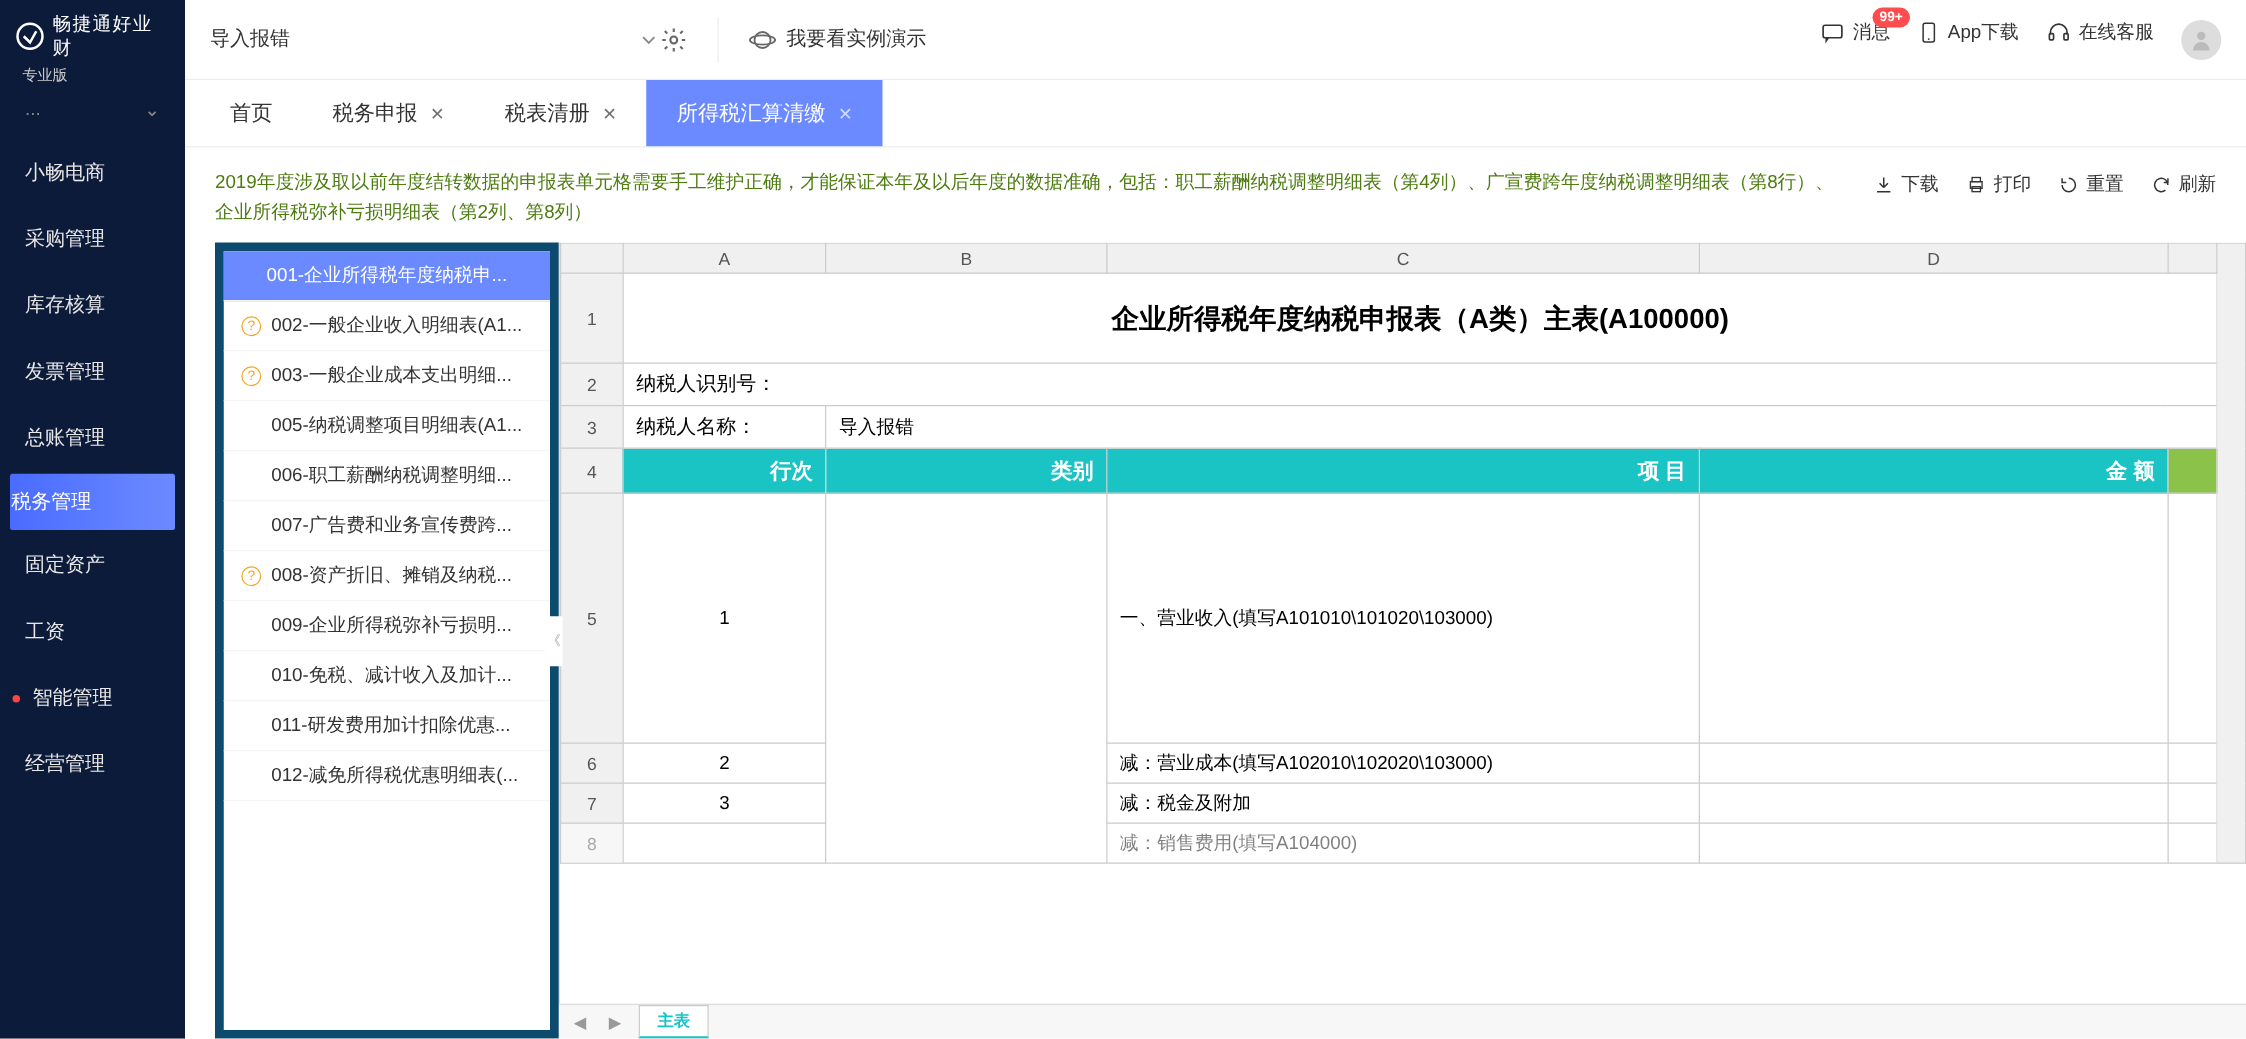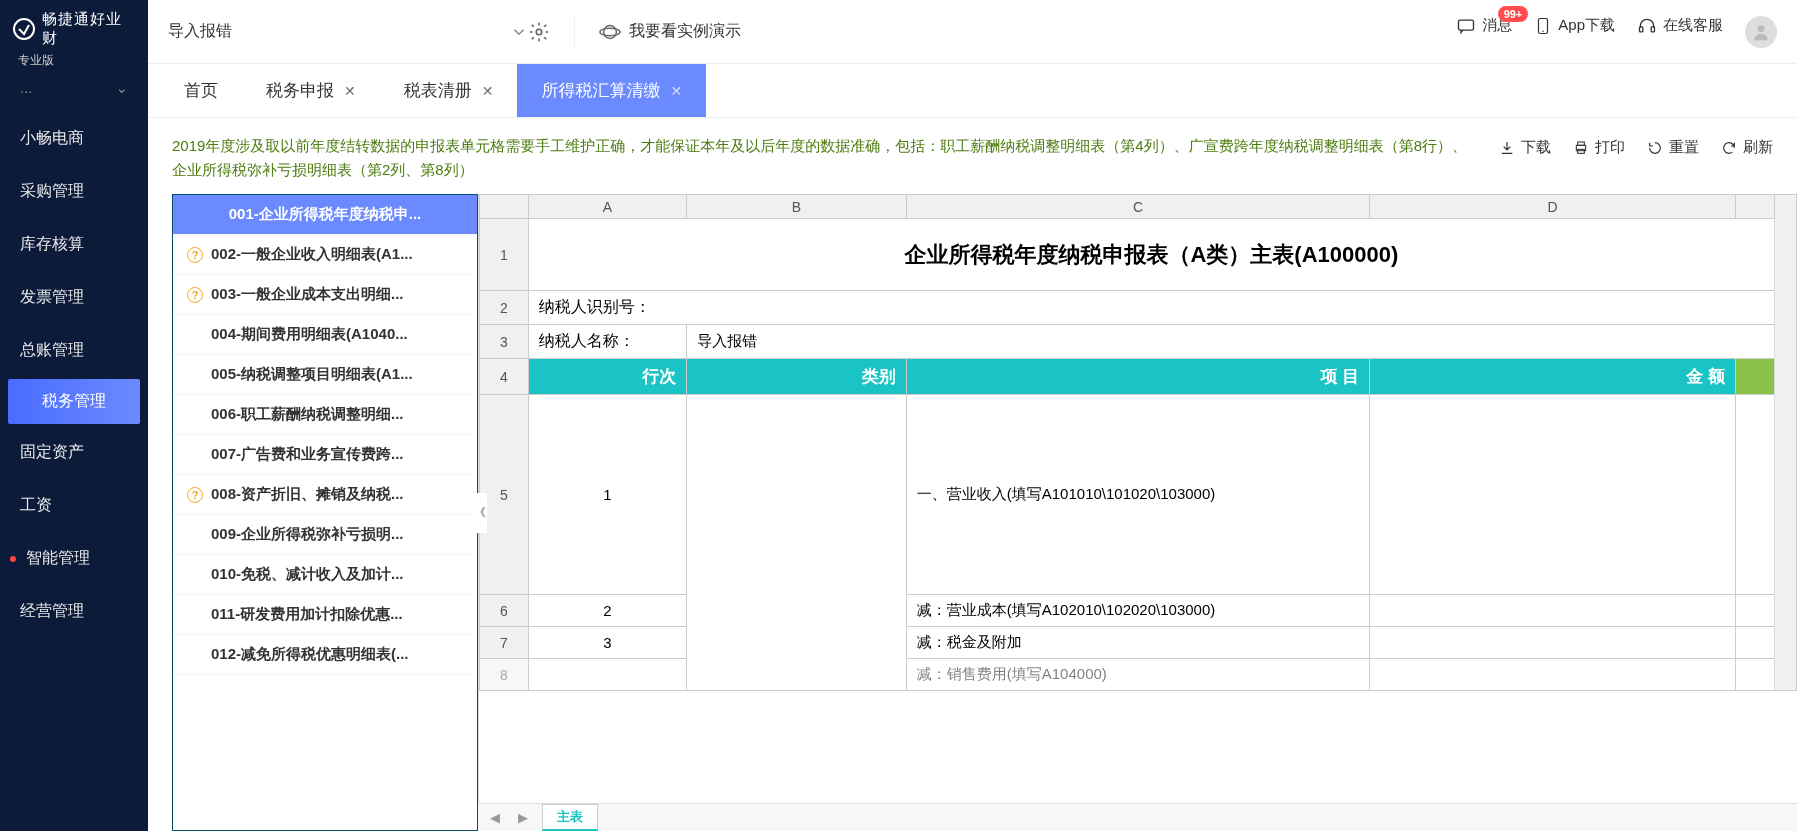--- a/index.html
+++ b/index.html
@@ -8,21 +8,21 @@
 
 
 .sidebar { width: 148px; background: #0d1b3a; color: #fff; display: flex; flex-direction: column; }
 .logo-area { padding: 10px 12px 4px; display: flex; align-items: center; gap: 6px; }
 .logo-icon { width: 24px; height: 24px; }
 .logo-text { font-size: 15px; font-weight: 500; letter-spacing: 1px; }
 .edition { font-size: 12px; color: #ccc; padding: 0 0 10px 18px; }
 .nav { flex: 1; overflow: hidden; }
 .nav-item { padding: 16px 20px; font-size: 16px; color: #e8e8e8; cursor: pointer; position: relative; }
 .nav-item.partial { color: #888; font-size: 15px; padding-top: 0; }
-.nav-item.active { background: linear-gradient(90deg, #4a6cff, #6b8aff); color: #fff; border-radius: 2px; margin: 2px 8px; padding: 12px 14px; text-align: center; }
+.nav-item.active { background: linear-gradient(90deg, #4a6cff, #6b8aff); color: #fff; border-radius: 2px; margin: 2px 8px; padding: 12px 1px; }
 .nav-item .dot { position: absolute; left: 10px; top: 50%; transform: translateY(-50%); width: 6px; height: 6px; background: #ff4444; border-radius: 50%; }
 .nav-item.has-dot { padding-left: 26px; }
 
 
 .main { flex: 1; display: flex; flex-direction: column; position: relative; }
 
 
 .topbar { height: 64px; border-bottom: 1px solid #eee; display: flex; align-items: center; padding: 0 20px; }
 .search-area { display: flex; align-items: center; gap: 14px; flex: 0 0 auto; width: 360px; }
 .search-label { font-size: 16px; color: #333; flex: 1; }
@@ -44,21 +44,21 @@
 
 .content { flex: 1; display: flex; flex-direction: column; overflow: hidden; }
 .notice-row { display: flex; padding: 16px 24px 8px; align-items: flex-start; gap: 20px; }
 .notice { color: #4d7c0f; font-size: 15px; line-height: 1.6; flex: 1; }
 .actions { display: flex; gap: 22px; padding-top: 4px; flex-shrink: 0; }
 .act { display: flex; align-items: center; gap: 6px; color: #333; font-size: 15px; cursor: pointer; }
 
 .work-area { flex: 1; display: flex; overflow: hidden; padding: 4px 0 0 24px; }
 
 
-.form-list { width: 306px; border: 1px solid #0c4a6e; background: #fff; position: relative; font-weight: bold; }
+.form-list { width: 275px; border: 7px solid #0c4a6e; background: #fff; position: relative; }
 .form-item { padding: 10px 12px 10px 38px; font-size: 15px; color: #333; cursor: pointer; white-space: nowrap; overflow: hidden; text-overflow: ellipsis; position: relative; border-bottom: 1px solid #f5f5f5; }
 .form-item.active { background: #6b8aff; color: #fff; text-align: center; padding-left: 12px; }
 .form-item .q-icon { position: absolute; left: 14px; top: 50%; transform: translateY(-50%); width: 16px; height: 16px; border: 1.5px solid #f5a623; border-radius: 50%; color: #f5a623; font-size: 11px; display: flex; align-items: center; justify-content: center; }
 .collapse-handle { position: absolute; right: -10px; top: 50%; transform: translateY(-50%); width: 14px; height: 40px; display: flex; align-items: center; justify-content: center; color: #999; font-size: 11px; background: #fff; z-index: 5; }
 
 
 .sheet { flex: 1; display: flex; flex-direction: column; overflow: hidden; position: relative; }
 .grid { flex: 1; overflow: hidden; border-left: 1px solid #ddd; }
 table { border-collapse: collapse; width: 100%; table-layout: fixed; }
 th, td { border: 1px solid #ccc; padding: 0; }
@@ -236,21 +236,20 @@
             </div>
         </div>
       </div>
 
       <div class="work-area">
 
         <div class="form-list">
           <div class="form-item active">001-企业所得税年度纳税申...</div>
           <div class="form-item"><span class="q-icon">?</span><span>002-一般企业收入明细表(A1...</span></div>
           <div class="form-item"><span class="q-icon">?</span><span>003-一般企业成本支出明细...</span></div>
-          <div class="form-item">004-期间费用明细表(A1040...</div>
           <div class="form-item">005-纳税调整项目明细表(A1...</div>
           <div class="form-item">006-职工薪酬纳税调整明细...</div>
           <div class="form-item">007-广告费和业务宣传费跨...</div>
           <div class="form-item"><span class="q-icon">?</span><span>008-资产折旧、摊销及纳税...</span></div>
           <div class="form-item">009-企业所得税弥补亏损明...</div>
           <div class="form-item">010-免税、减计收入及加计...</div>
           <div class="form-item">011-研发费用加计扣除优惠...</div>
           <div class="form-item">012-减免所得税优惠明细表(...</div>
           <div class="collapse-handle">《</div>
         </div>

